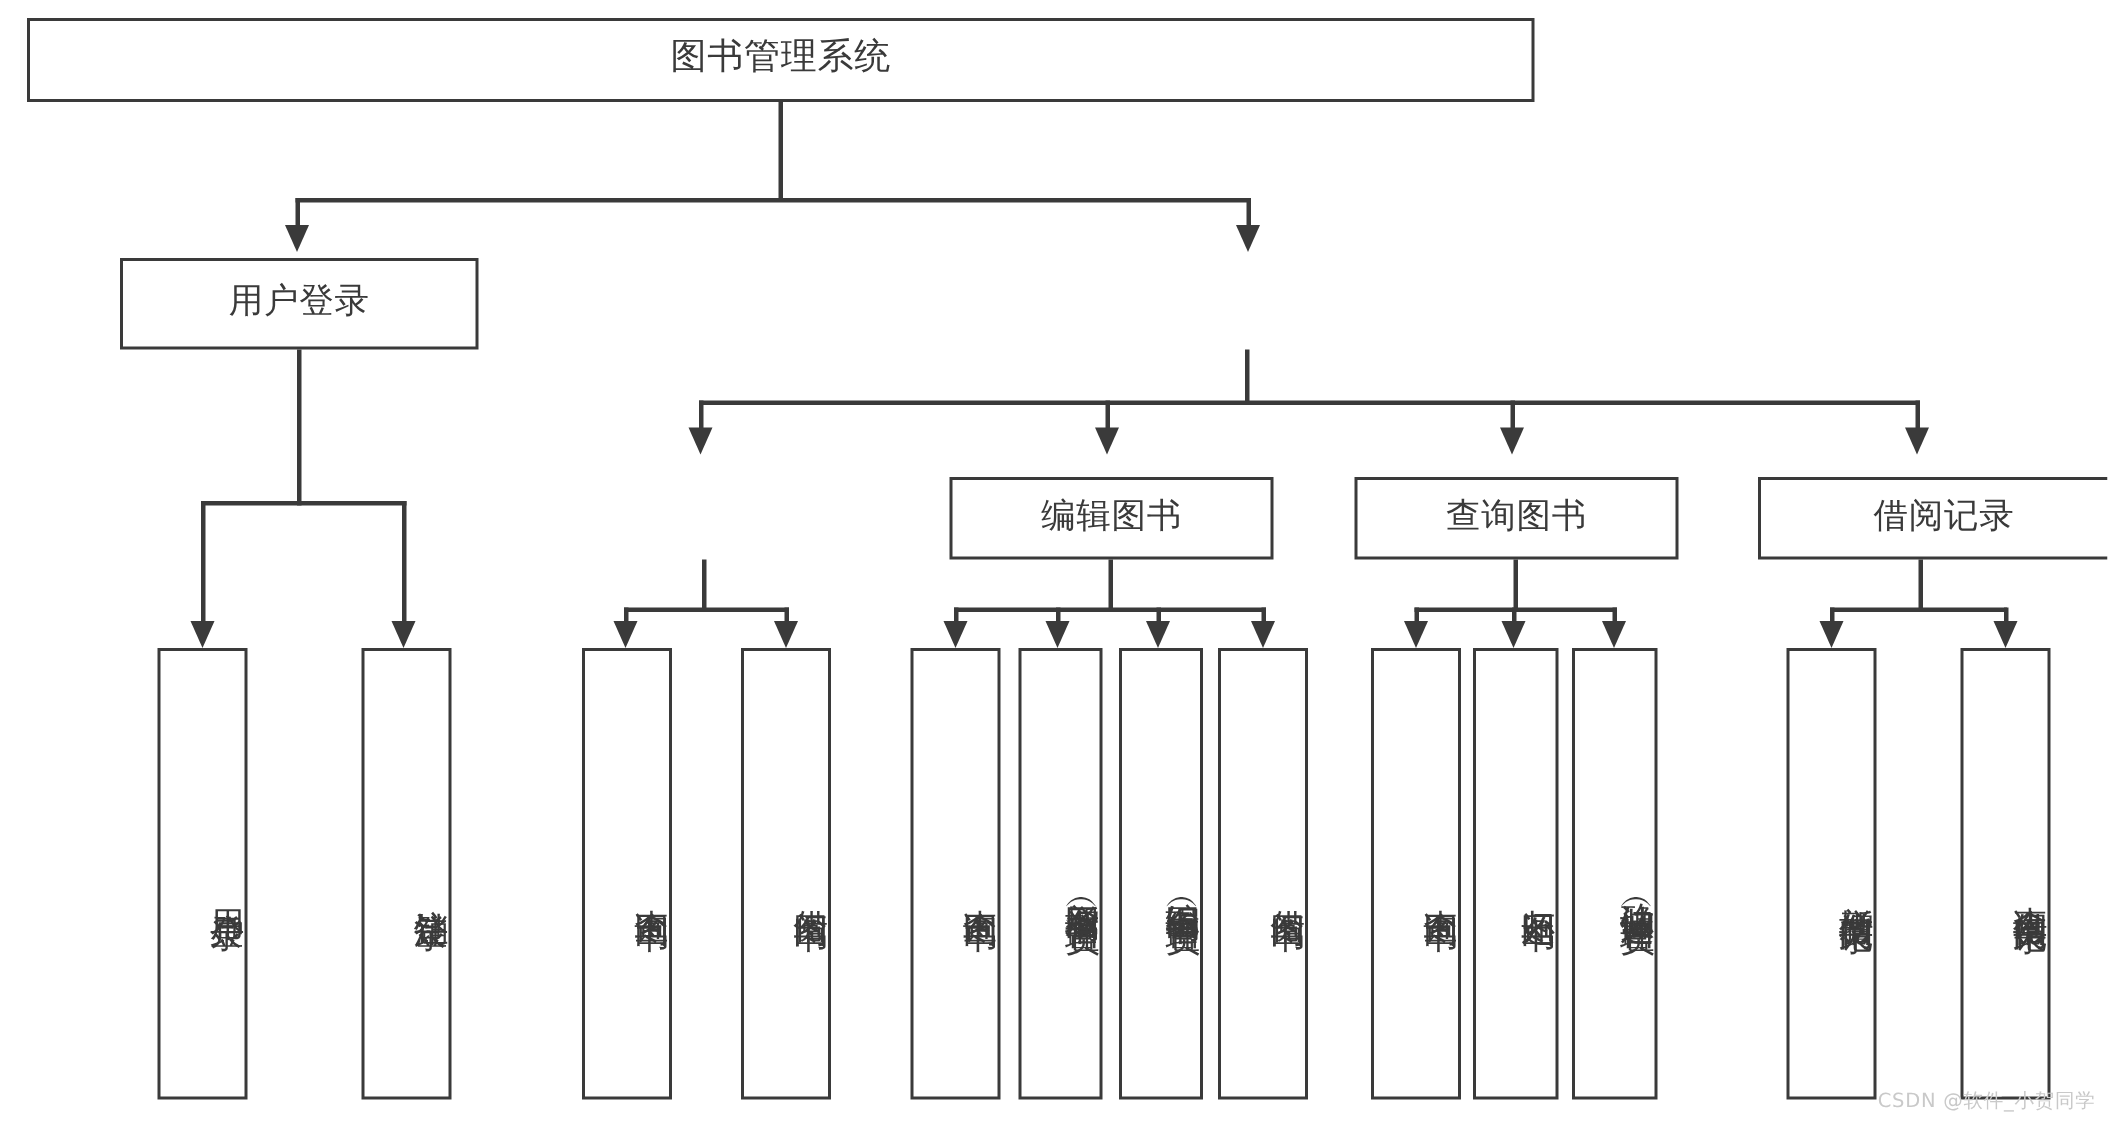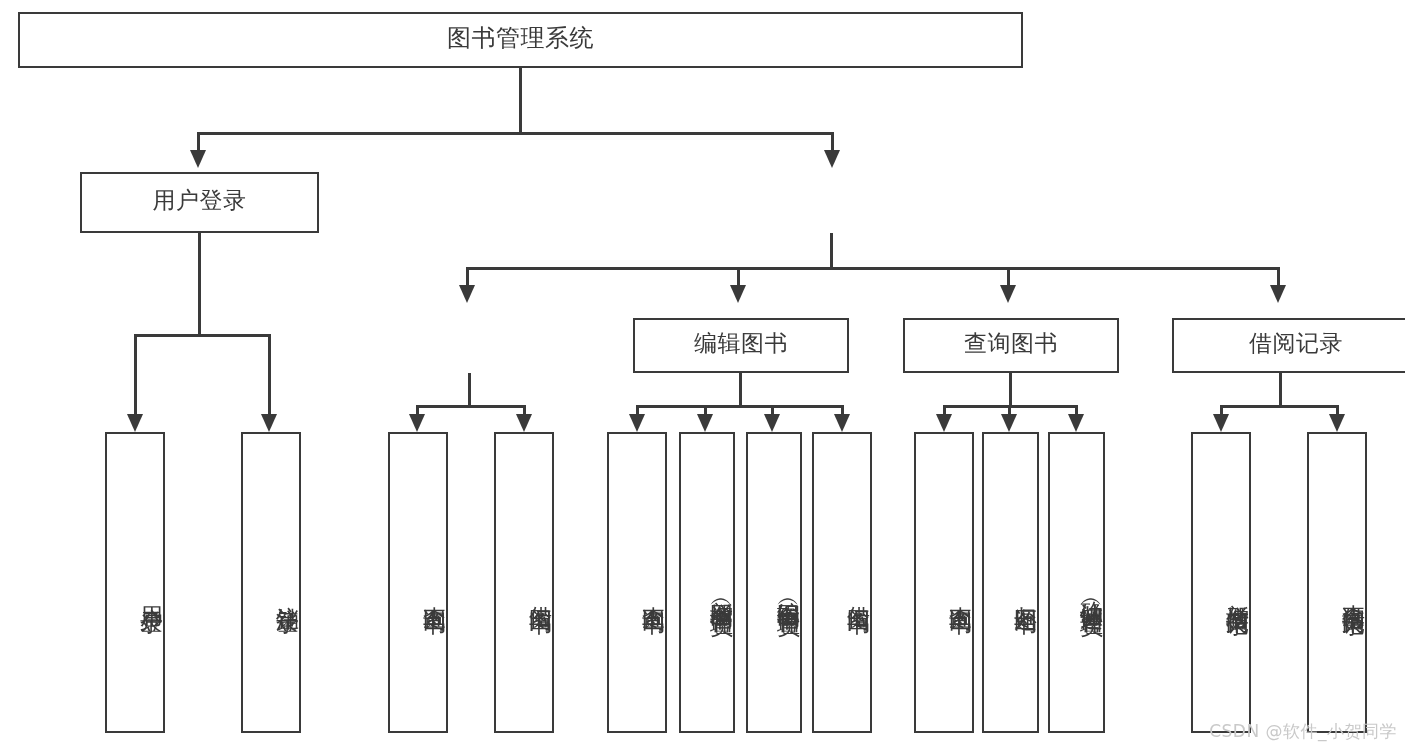--- a/index.html
+++ b/index.html
@@ -58,21 +58,21 @@
     width: 0;
     height: 0;
     border-left: 8px solid transparent;
     border-right: 8px solid transparent;
     border-top: 18px solid #3a3a3a;
   }
   #watermark {
     position: absolute;
     right: 8px;
     bottom: 4px;
-    font-size: 17px;
+    font-size: 13px;
     color: #c9c9c9;
     letter-spacing: 0.5px;
     white-space: nowrap;
     user-select: none;
   }
 </style>
 </head>
 <body>
 
 <div id="canvas">

